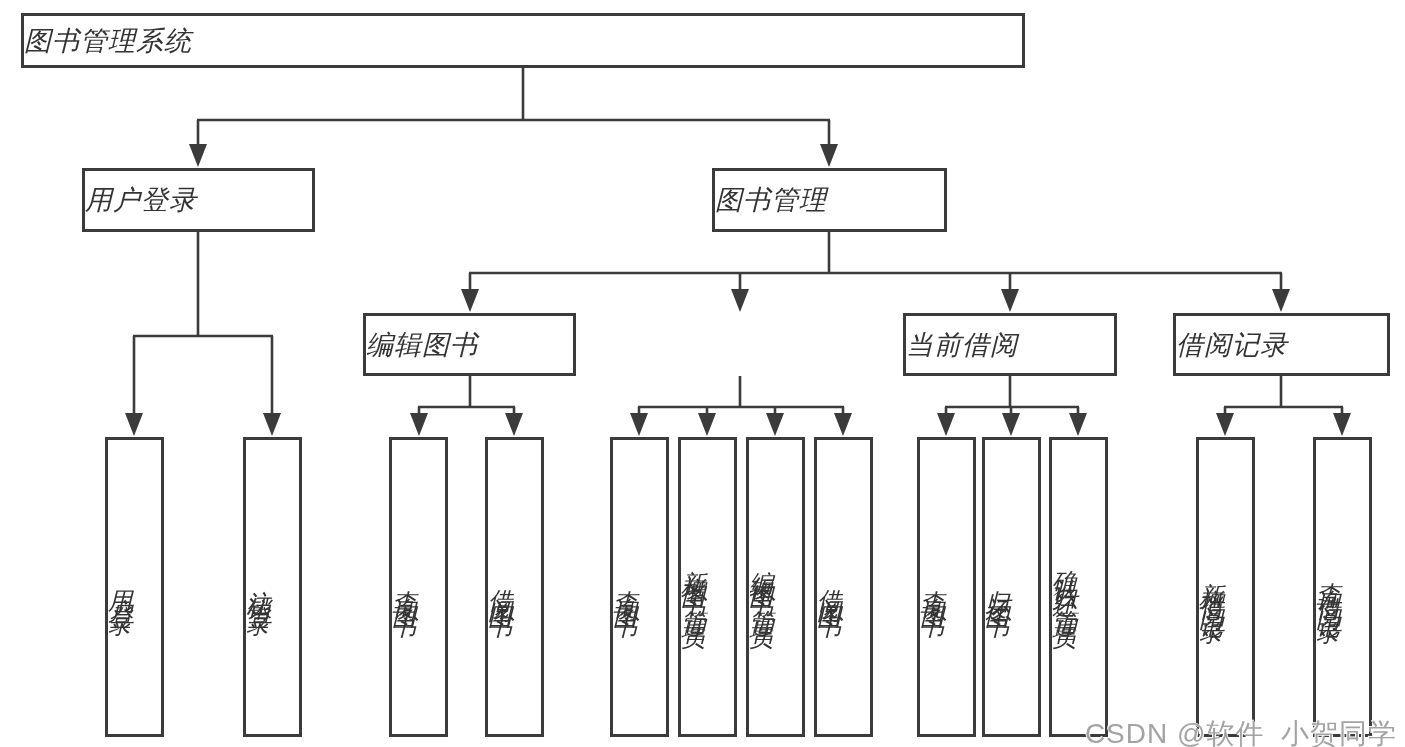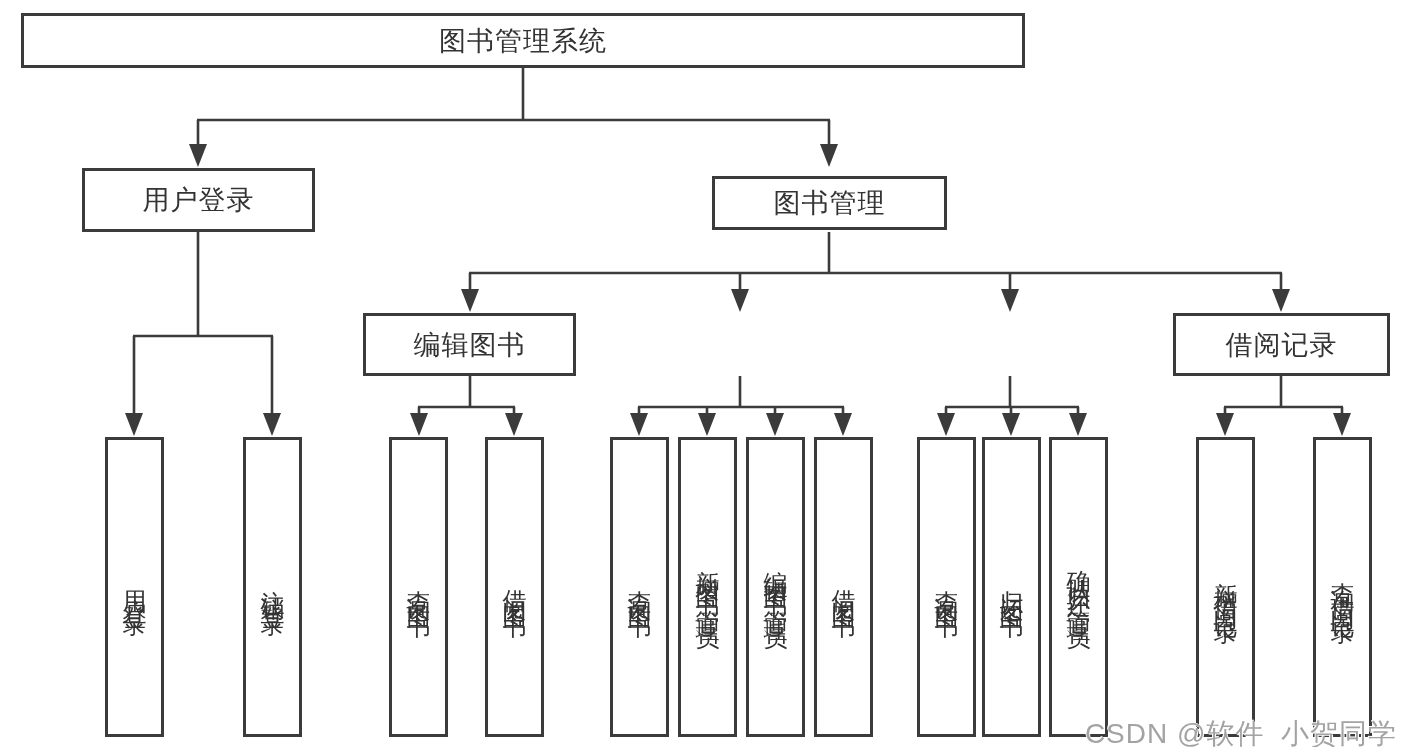--- a/index.html
+++ b/index.html
@@ -23,22 +23,23 @@
     height: 747px;
     pointer-events: none;
   }
   .box {
     position: absolute;
     box-sizing: border-box;
     background: #ffffff;
     border: 3px solid #3b3b3b;
     display: flex;
     align-items: center;
-    justify-content: center;
+    justify-content: flex-start;
     color: #333333;
+    font-style: italic;
   }
   .h-box {
     font-size: 27px;
     letter-spacing: 1px;
     white-space: nowrap;
   }
   .root-box {
     left: 21px;  top: 13px;  width: 1004px; height: 55px;
   }
   .v-box {
@@ -133,27 +134,30 @@
     <polygon points="1333,413 1351,413 1342,436" stroke="none"></polygon>
   </svg>
 
   <div class="box h-box root-box">
     <span>图书管理系统</span>
   </div>
 
   <div class="box h-box" style="left:82px; top:168px; width:233px; height:64px;">
     <span>用户登录</span>
   </div>
-  <div class="box h-box" style="left:712px; top:168px; width:235px; height:54px;margin-top:8px;">
+  <div class="box h-box" style="left:712px; top:168px; width:235px; height:64px;">
     <span>图书管理</span>
   </div>
 
   <div class="box h-box" style="left:363px; top:313px; width:213px; height:63px;">
     <span>编辑图书</span>
   </div>
+  <div class="box h-box" style="left:903px; top:313px; width:214px; height:63px;">
+    <span>当前借阅</span>
+  </div>
   <div class="box h-box" style="left:1173px; top:313px; width:217px; height:63px;">
     <span>借阅记录</span>
   </div>
 
   <div class="box v-box" style="left:105px;">
     <span class="v-label">用户登录</span>
   </div>
   <div class="box v-box" style="left:243px;">
     <span class="v-label">注销登录</span>
   </div>

